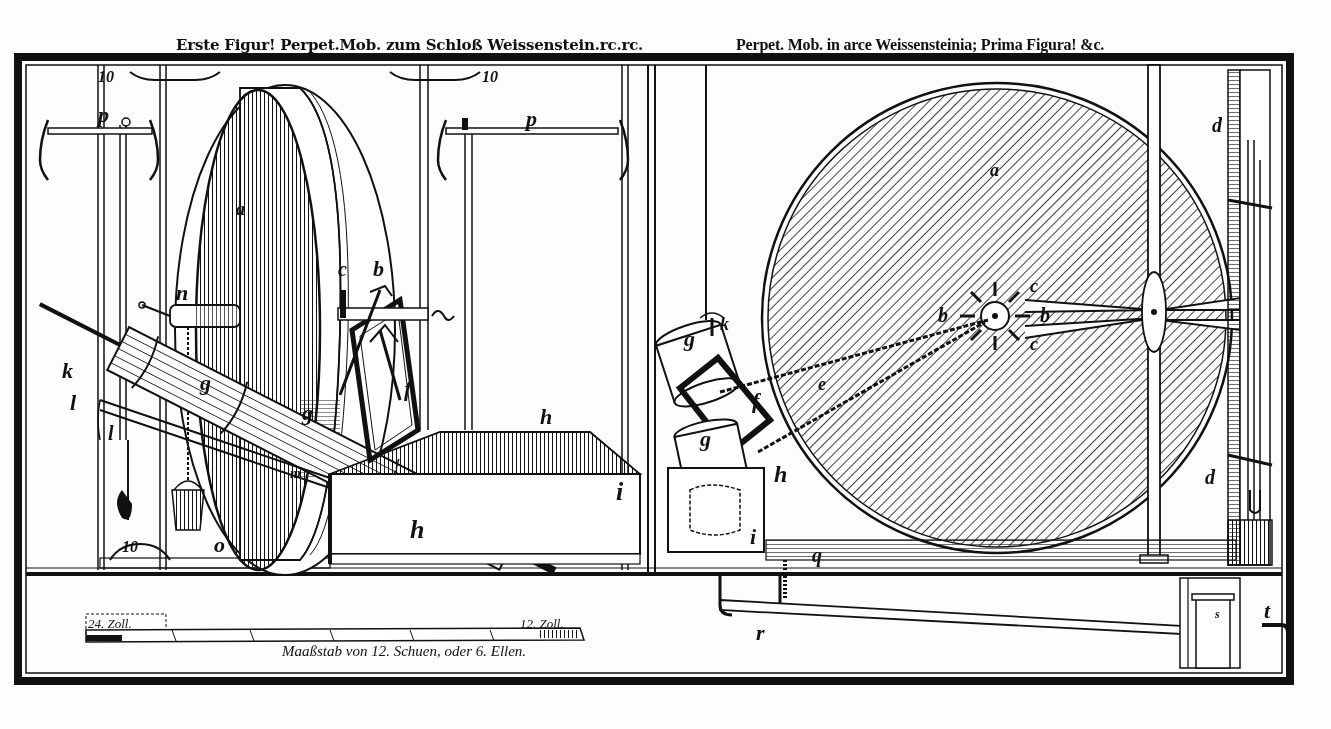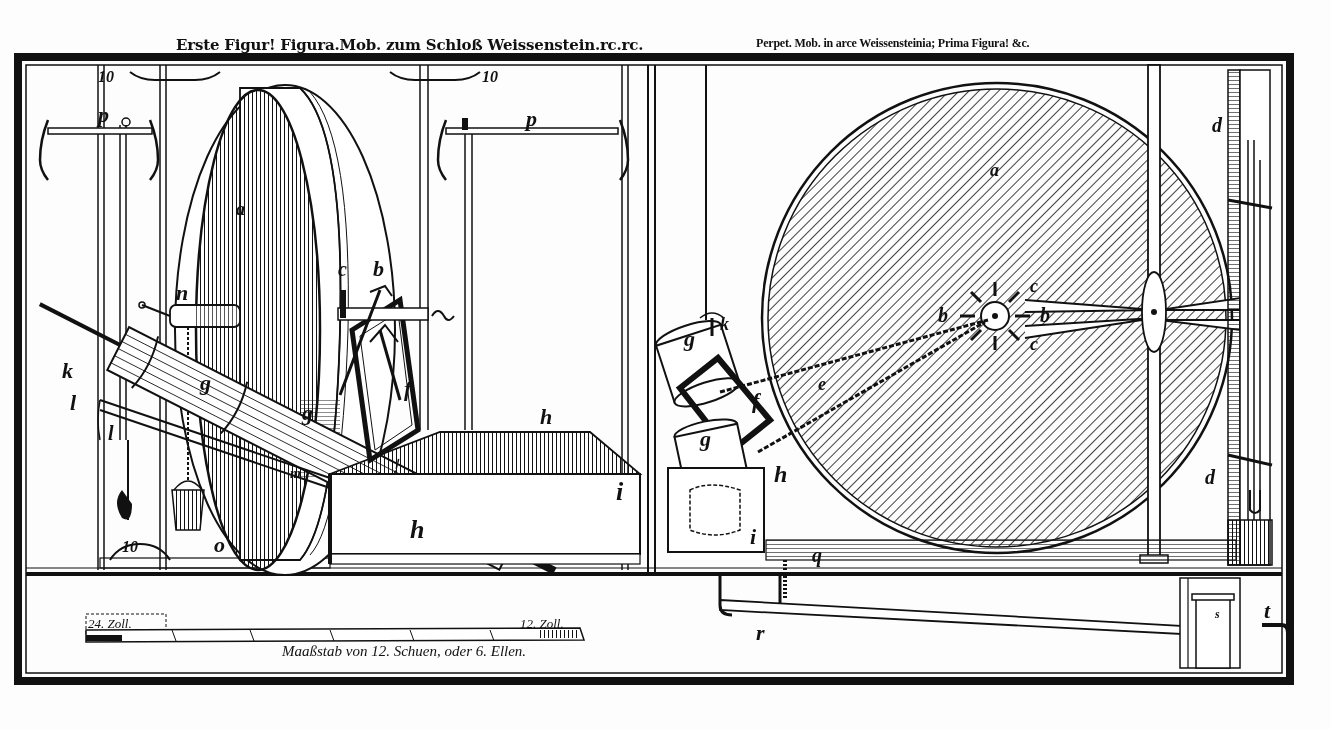--- a/index.html
+++ b/index.html
@@ -17,42 +17,42 @@
     }
     .caption {
       position: absolute;
       top: 36px;
       font-size: 15px;
       font-weight: bold;
       white-space: nowrap;
       letter-spacing: -0.2px;
     }
     .caption-left  { left: 176px; font-family: "DejaVu Serif", serif; }
-    .caption-right { left: 736px; font-family: "Liberation Serif", serif; font-size: 12px; margin-left: 20px; }
+    .caption-right { left: 736px; font-family: "Liberation Serif", serif; font-size: 16px; }
     svg.plate {
       position: absolute;
       left: 0;
       top: 0;
     }
     .lbl {
       font-family: "Liberation Serif", serif;
       font-style: italic;
       font-weight: bold;
       fill: #111;
     }
     .scale-text {
       font-family: "Liberation Serif", serif;
       font-style: italic;
       fill: #111;
     }
   </style>
 </head>
 <body>
 
-<div class="caption caption-left">Erste Figur! Figura.Mob. zum Schloß Weissenstein.rc.rc.</div>
+<div class="caption caption-left">Erste Figur! Perpet.Mob. zum Schloß Weissenstein.rc.rc.</div>
 <div class="caption caption-right">Perpet. Mob. in arce Weissensteinia; Prima Figura! &amp;c.</div>
 
 <svg class="plate" width="1331" height="729" viewBox="0 0 1331 729">
   <defs>
     <pattern id="hatch" patternUnits="userSpaceOnUse" width="7" height="7" patternTransform="rotate(45)">
       <line x1="0" y1="0" x2="0" y2="7" stroke="#111" stroke-width="1.6"></line>
     </pattern>
     <pattern id="vhatch" patternUnits="userSpaceOnUse" width="4" height="4">
       <line x1="0" y1="0" x2="0" y2="4" stroke="#111" stroke-width="2"></line>
     </pattern>

